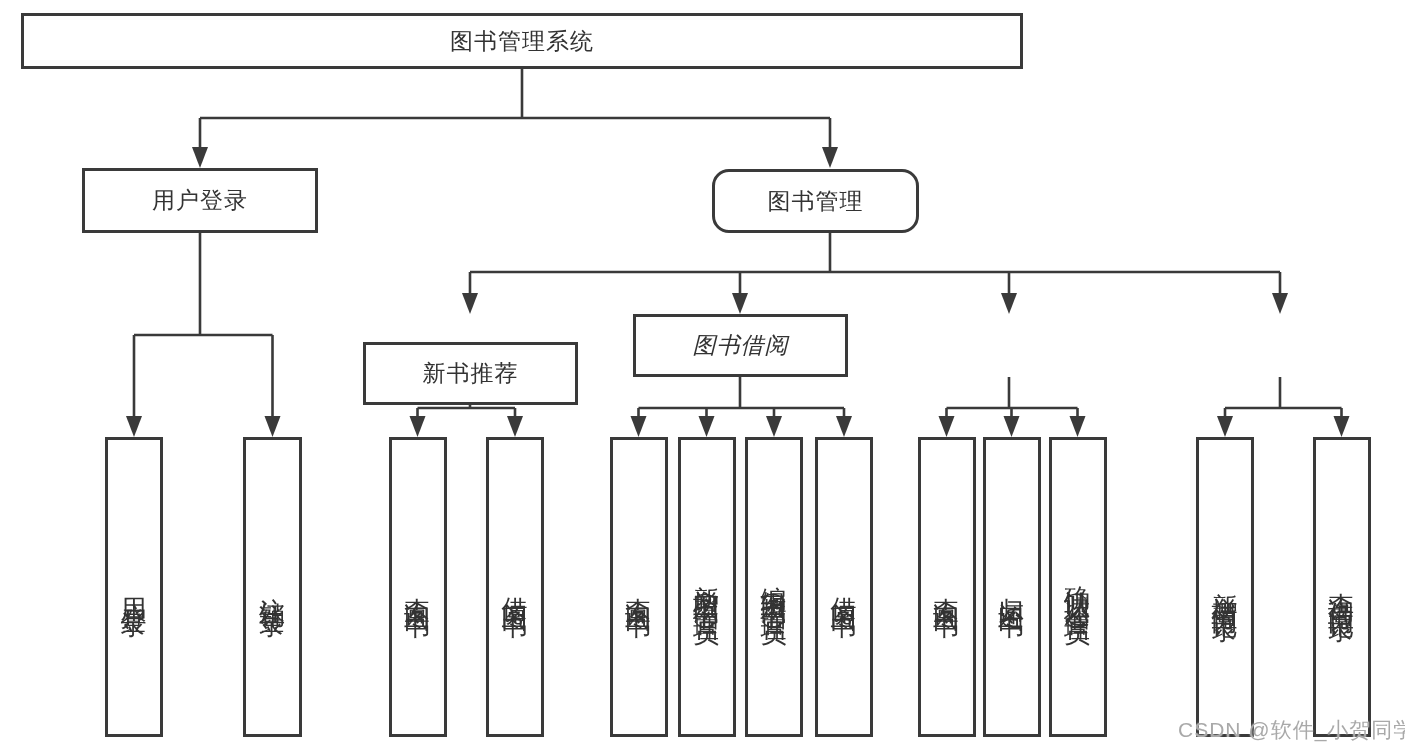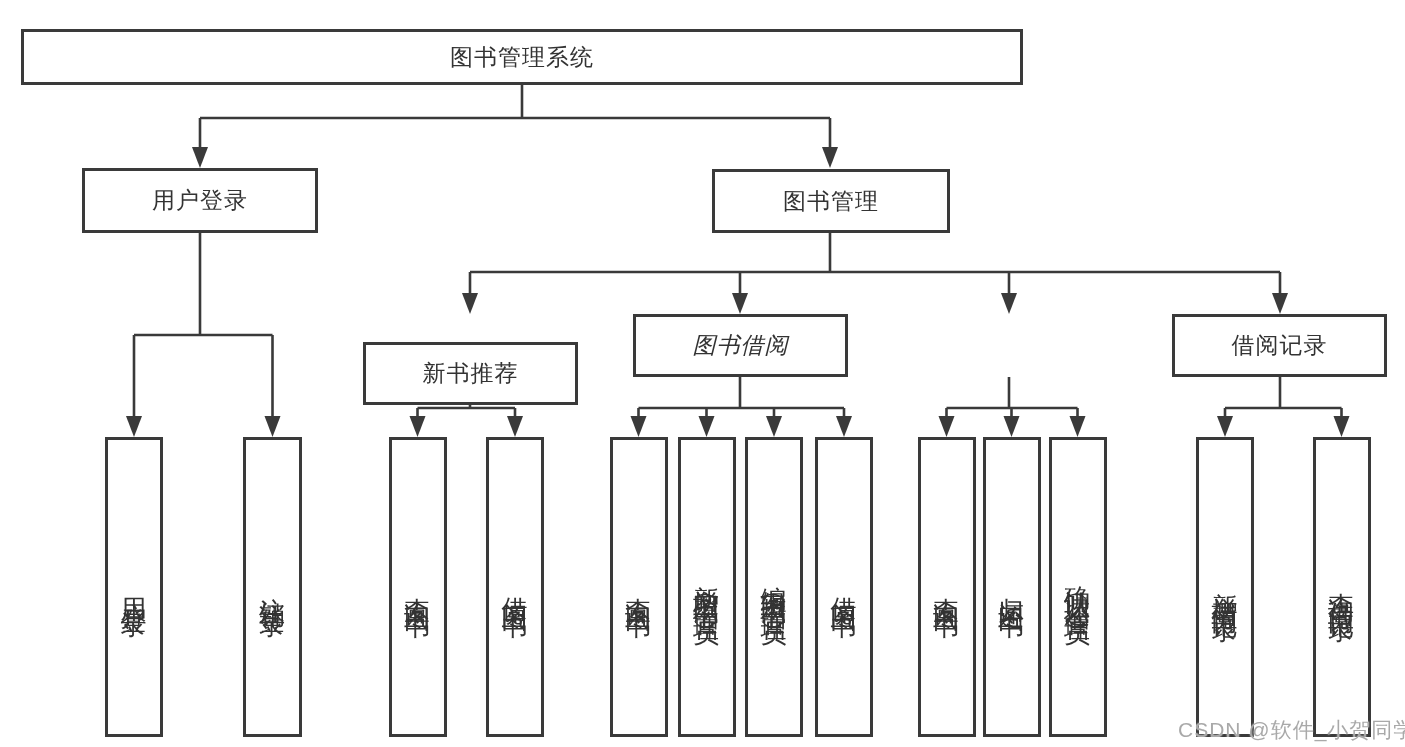--- a/index.html
+++ b/index.html
@@ -26,21 +26,20 @@
     align-items: center;
     justify-content: center;
     color: #333333;
     z-index: 2;
   }
   .root {
     left: 21px; top: 13px;
     width: 1002px; height: 56px;
     font-size: 23px;
     letter-spacing: 1px;
-    margin-top: 16px;
   }
   .lvl2 {
     top: 168px;
     width: 236px; height: 65px;
     font-size: 23px;
     letter-spacing: 1px;
   }
   .lvl3 {
     top: 314px;
     width: 215px; height: 63px;
@@ -108,25 +107,24 @@
       <path d="M1011.5 437 l-8 -21 h16 z"></path>
       <path d="M1077.5 437 l-8 -21 h16 z"></path>
       <path d="M1225 437 l-8 -21 h16 z"></path>
       <path d="M1341.5 437 l-8 -21 h16 z"></path>
     </g>
   </svg>
 
   <div class="box root">图书管理系统</div>
 
   <div class="box lvl2" style="left:82px;">用户登录</div>
-  <div class="box lvl2" style="left:712px; top:169px; height:64px; width:238px;">图书管理</div>
+  <div class="box lvl2" style="left:712px; top:169px; height:64px; width:207px;border-radius:17px;">图书管理</div>
 
   <div class="box lvl3" style="left:363px;margin-top:28px;">新书推荐</div>
   <div class="box lvl3" style="left:633px;font-style:italic;">图书借阅</div>
-  <div class="box lvl3" style="left:1172px;">借阅记录</div>
 
   <div class="box leaf" style="left:105px;">用户登录</div>
   <div class="box leaf" style="left:243px; width:59px;">注销登录</div>
 
   <div class="box leaf" style="left:388.5px;">查询图书</div>
   <div class="box leaf" style="left:486px;">借阅图书</div>
 
   <div class="box leaf" style="left:609.5px;">查询图书</div>
   <div class="box leaf" style="left:677.5px;">新增图书（管理员）</div>
   <div class="box leaf" style="left:745px;">编辑图书（管理员）</div>

